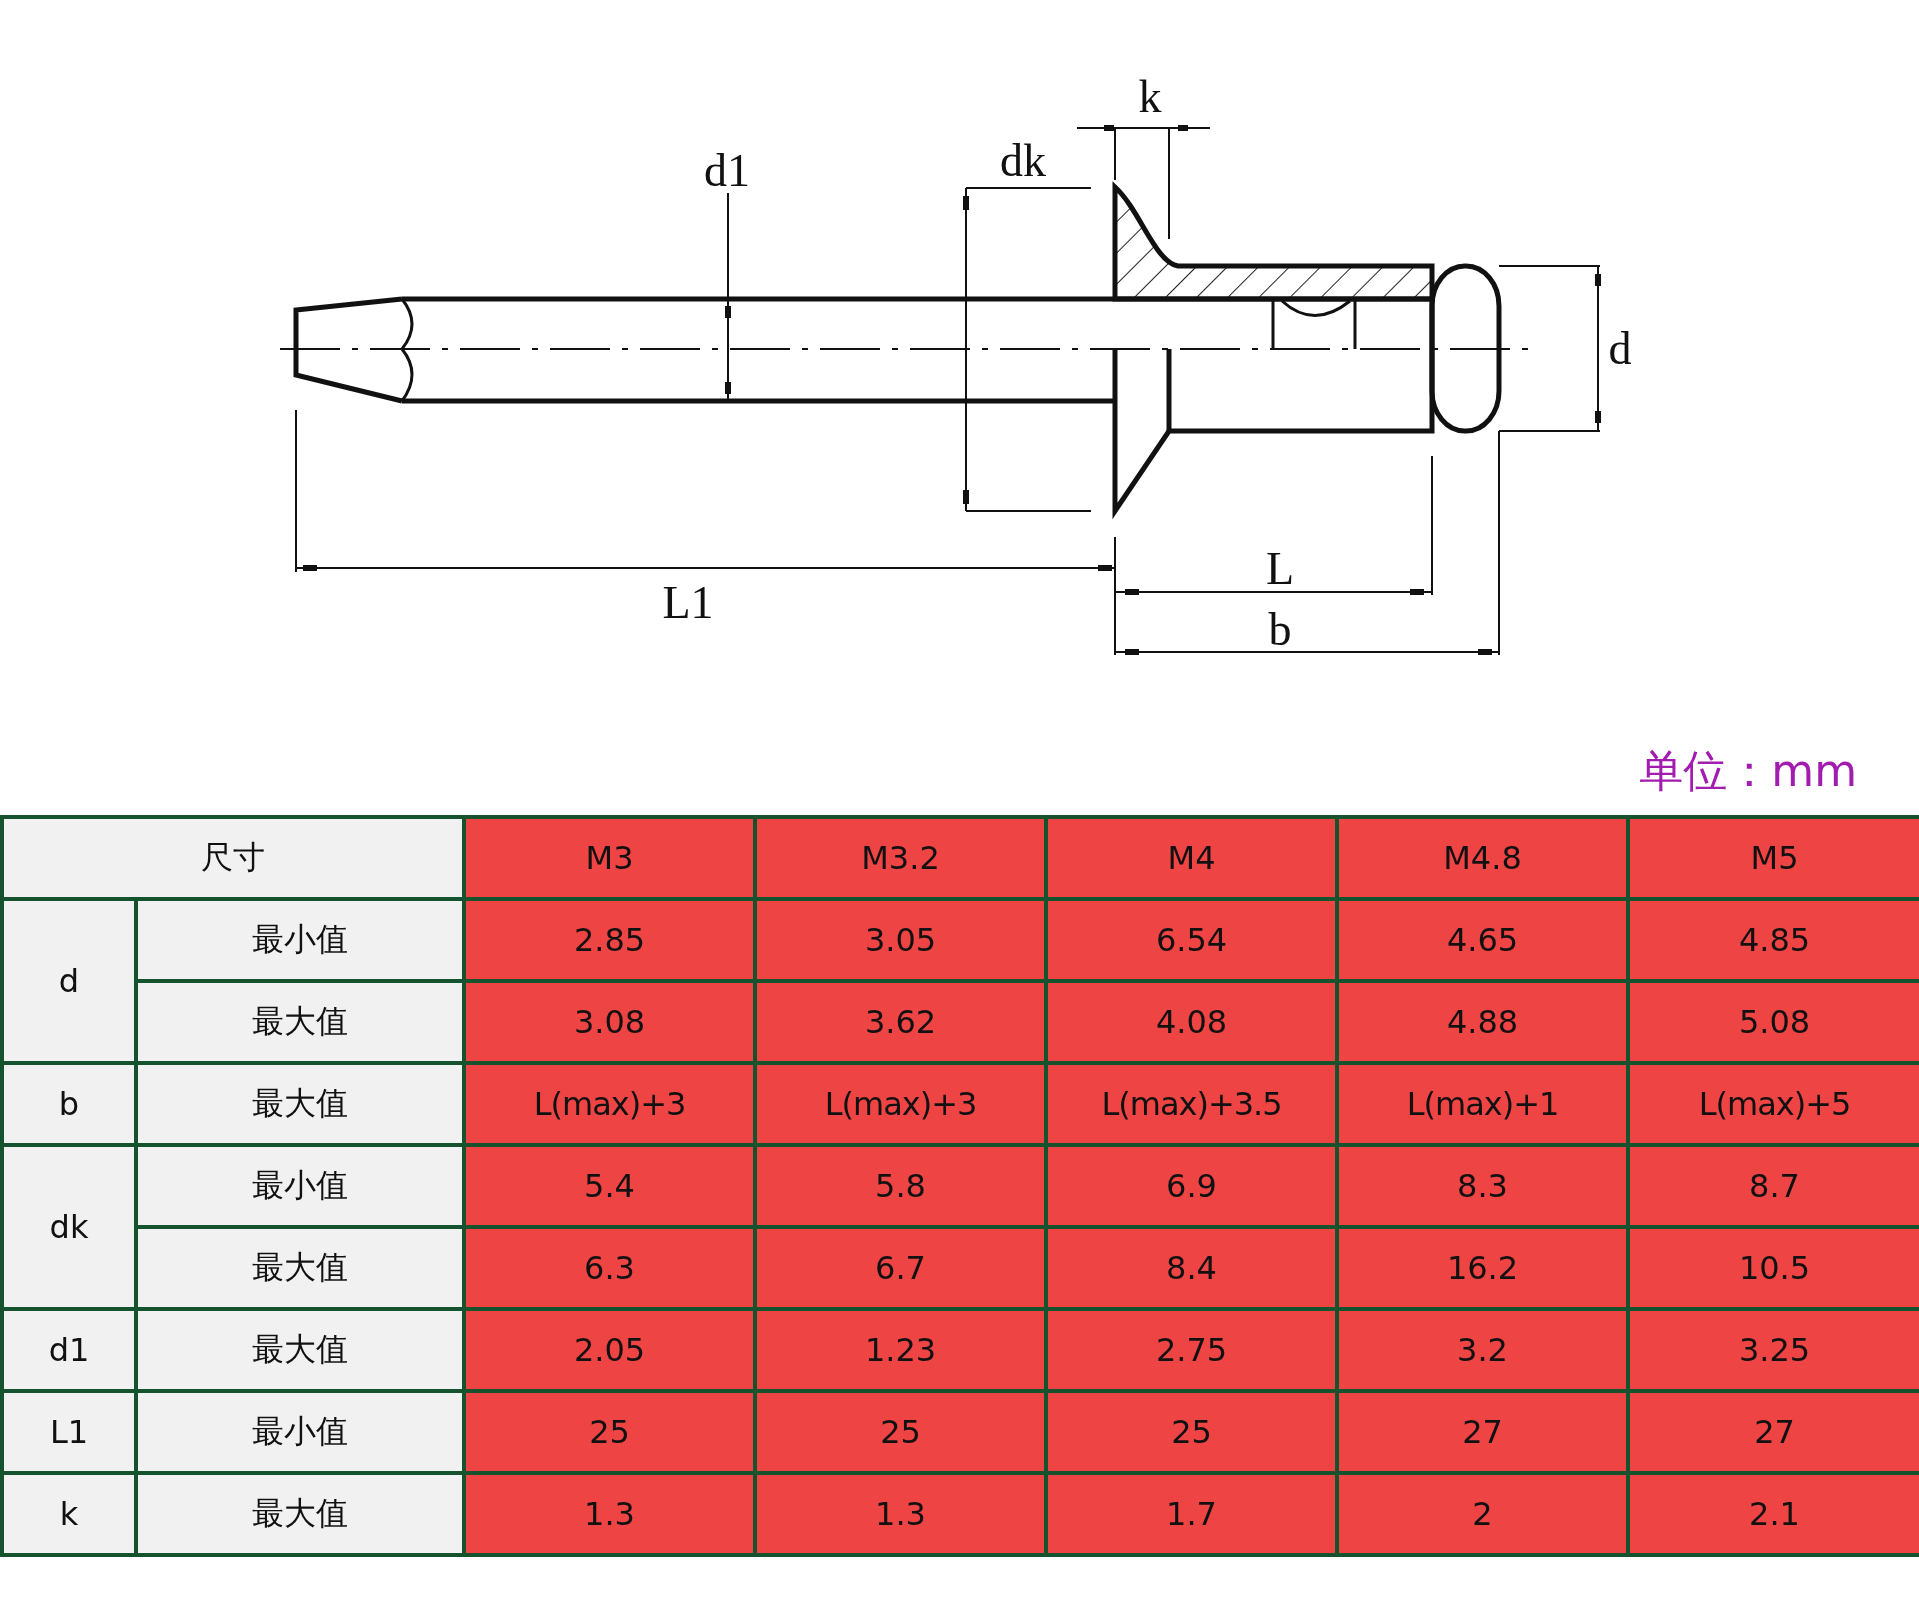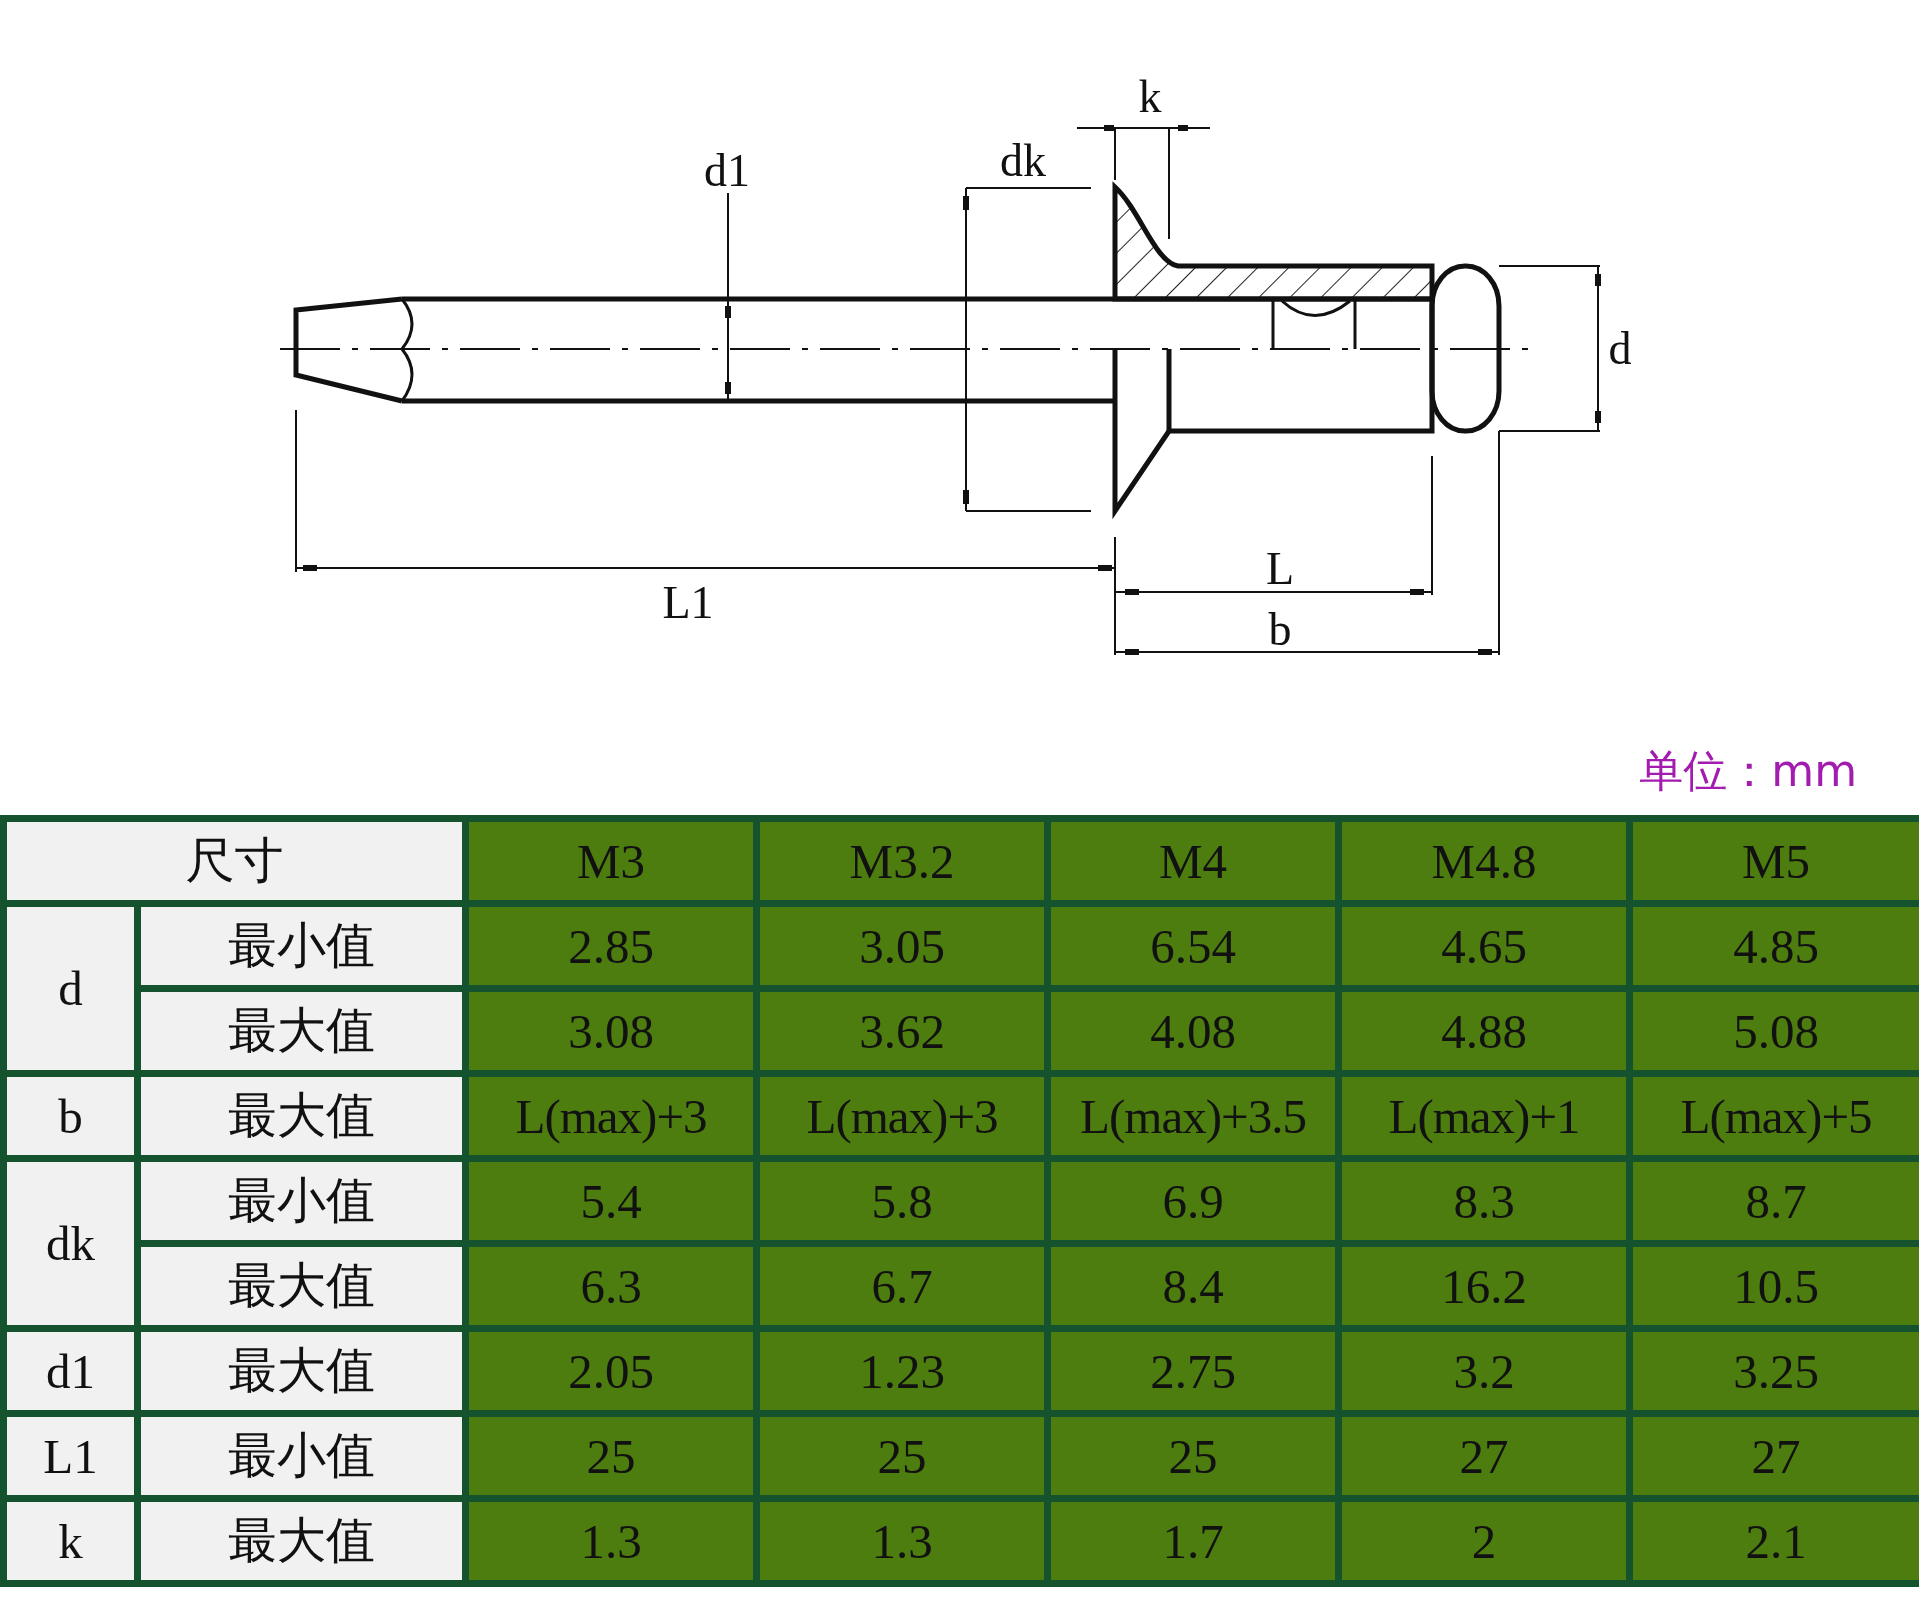--- a/index.html
+++ b/index.html
@@ -1,23 +1,23 @@
 <!DOCTYPE html>
 <html><head>
 <meta charset="utf-8">
 <style>
   html,body{margin:0;padding:0;background:#ffffff;}
   body{width:1919px;height:1610px;position:relative;overflow:hidden;font-family:"DejaVu Sans","Liberation Sans",sans-serif;}
   #drawing{position:absolute;left:0;top:0;width:1919px;height:720px;}
   .dimlbl{font-family:"Liberation Serif","DejaVu Serif",serif;font-size:46px;fill:#111;}
   #unit{position:absolute;right:62px;top:742px;font-size:44px;color:#a21caf;}
   table#spec{position:absolute;left:0;top:815px;width:1919px;border-collapse:collapse;table-layout:fixed;}
-  #spec td{border:7px solid #14532d;height:78px;text-align:center;vertical-align:middle;font-size:49px;color:#111;padding:0;font-family:Liberation Serif, serif;}
+  #spec td{border:4px solid #14532d;height:78px;text-align:center;vertical-align:middle;font-size:32px;color:#111;padding:0;}
   #spec td.g{background:#f1f1f1;}
-  #spec td.b{background:#4d7c0f;}
+  #spec td.b{background:#ef4444;}
   #spec td.nar{letter-spacing:-1px;}
 </style>
 </head>
 <body>
 
 <svg id="drawing" viewBox="0 0 1919 720" xmlns="http://www.w3.org/2000/svg">
   <defs>
     <pattern id="hatch" patternUnits="userSpaceOnUse" width="22" height="22" patternTransform="rotate(45)">
       <line x1="0" y1="0" x2="0" y2="22" stroke="#222" stroke-width="2"></line>
     </pattern>

